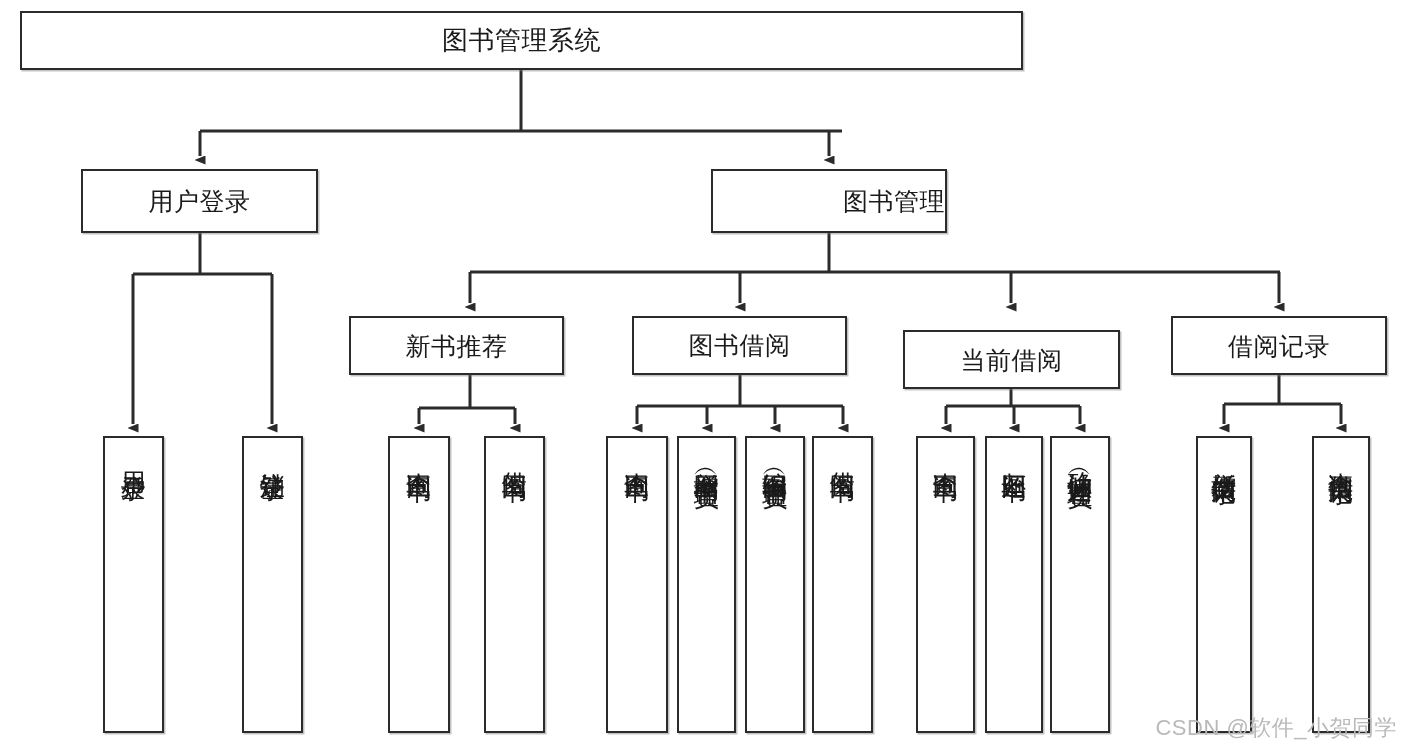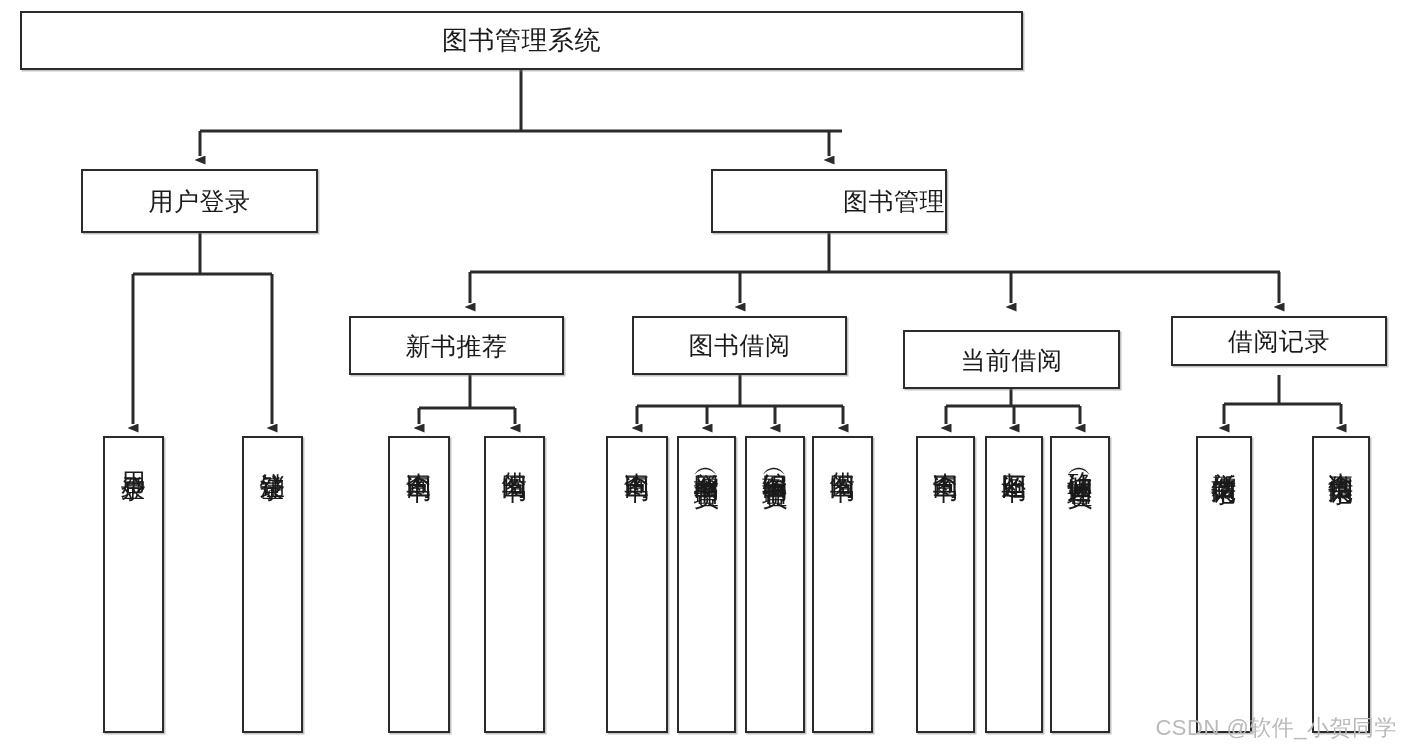--- a/index.html
+++ b/index.html
@@ -134,21 +134,21 @@
 
   <div class="node horiz" style="left:349px;top:316px;width:215px;height:59px;">
     <span class="label">新书推荐</span>
   </div>
   <div class="node horiz" style="left:632px;top:316px;width:215px;height:59px;font-family:Liberation Serif, serif;">
     <span class="label">图书借阅</span>
   </div>
   <div class="node horiz" style="left:903px;top:316px;width:217px;height:59px;margin-top:14px;">
     <span class="label">当前借阅</span>
   </div>
-  <div class="node horiz" style="left:1171px;top:316px;width:216px;height:50px;">
+  <div class="node horiz" style="left:1171px;top:316px;width:216px;height:59px;">
     <span class="label">借阅记录</span>
   </div>
 
   <div class="node vert" style="left:103px;top:436px;width:61px;height:297px;">
     <span class="label">用户登录</span>
   </div>
   <div class="node vert" style="left:242px;top:436px;width:61px;height:297px;">
     <span class="label">注销登录</span>
   </div>
 

